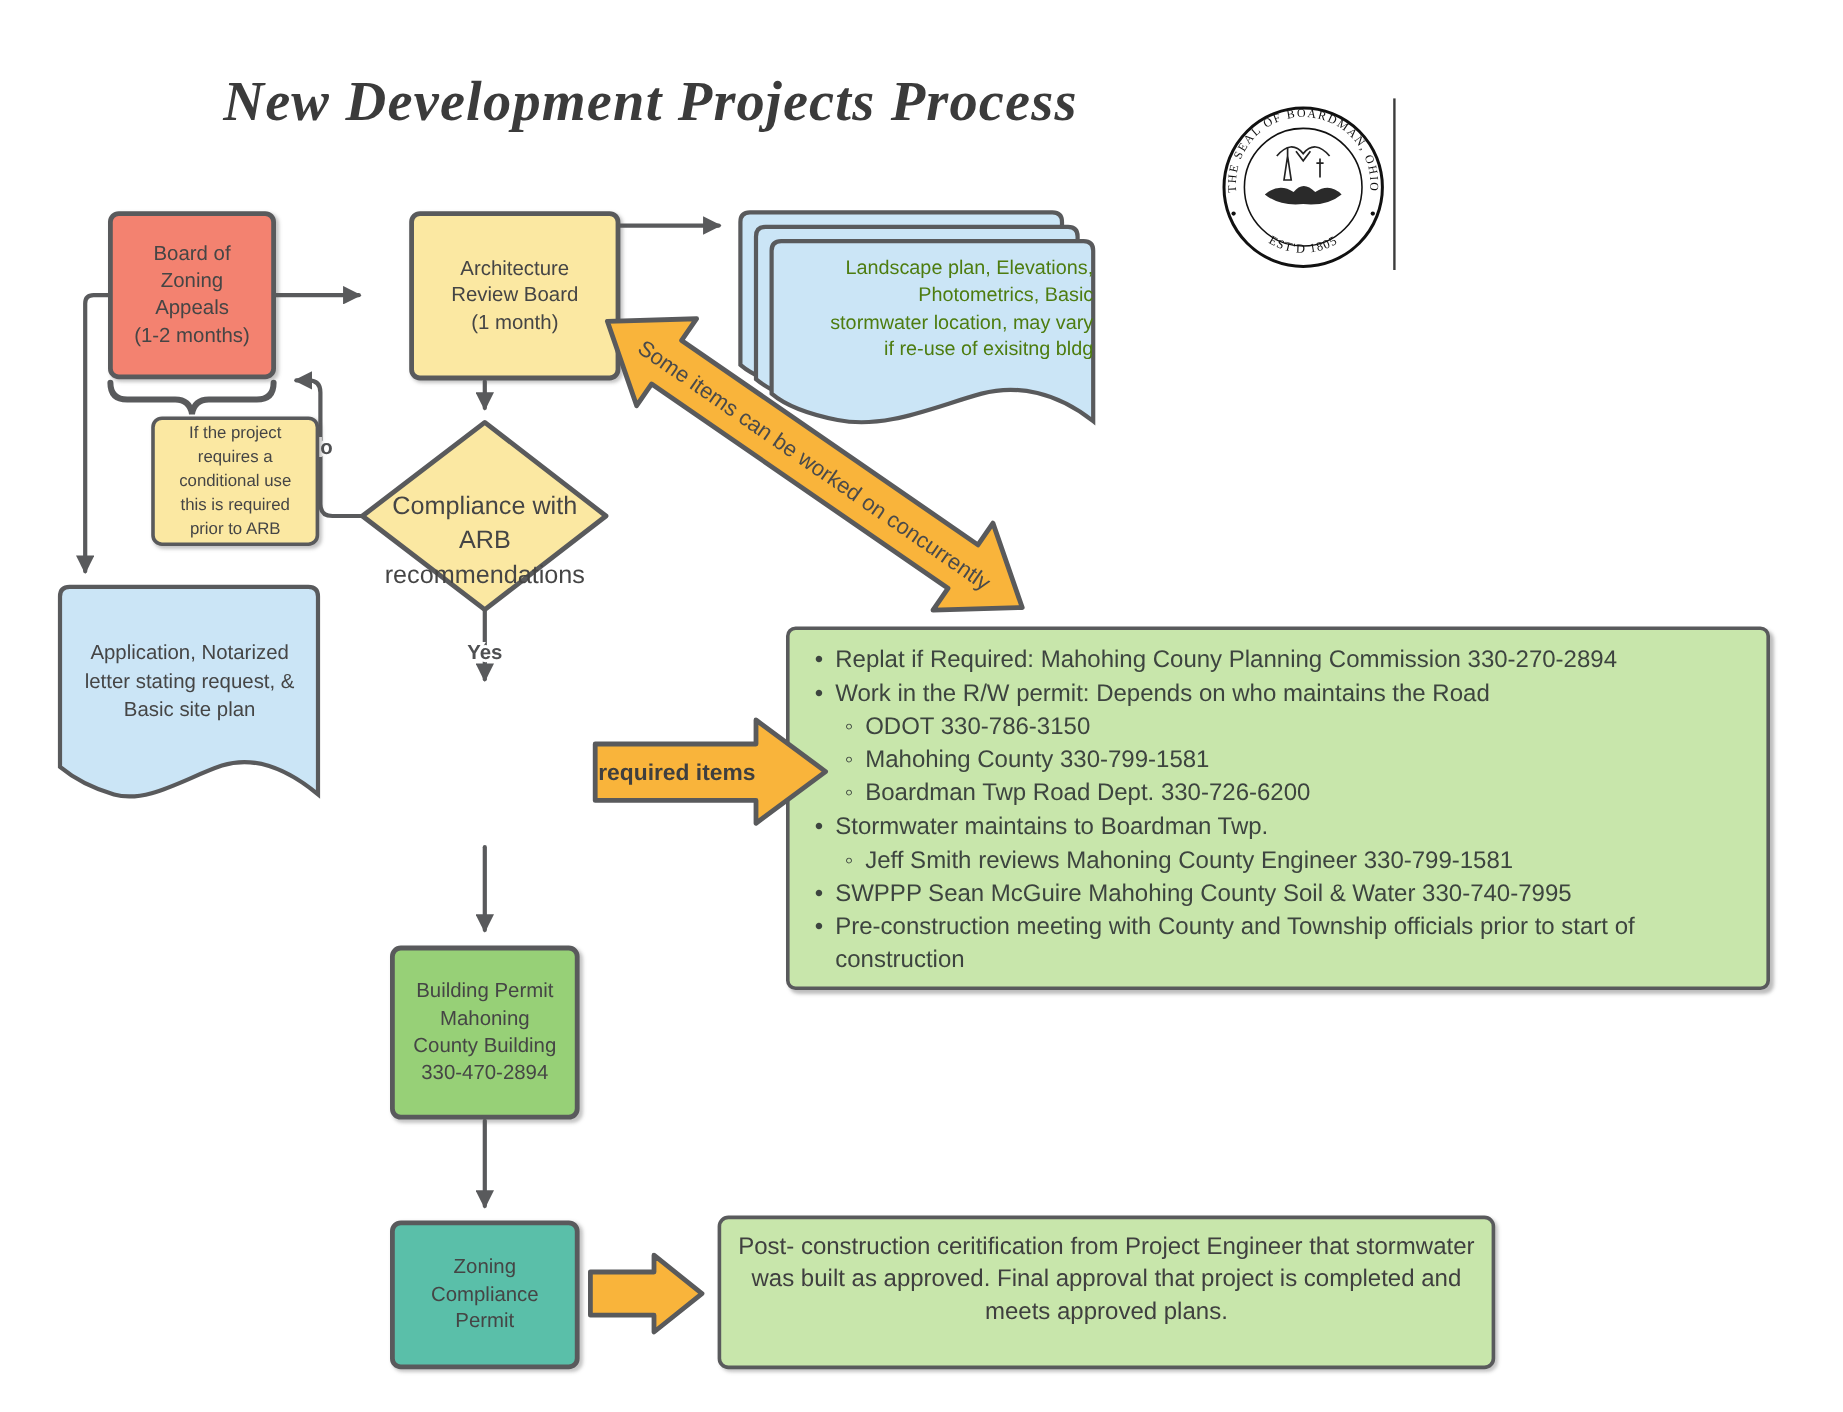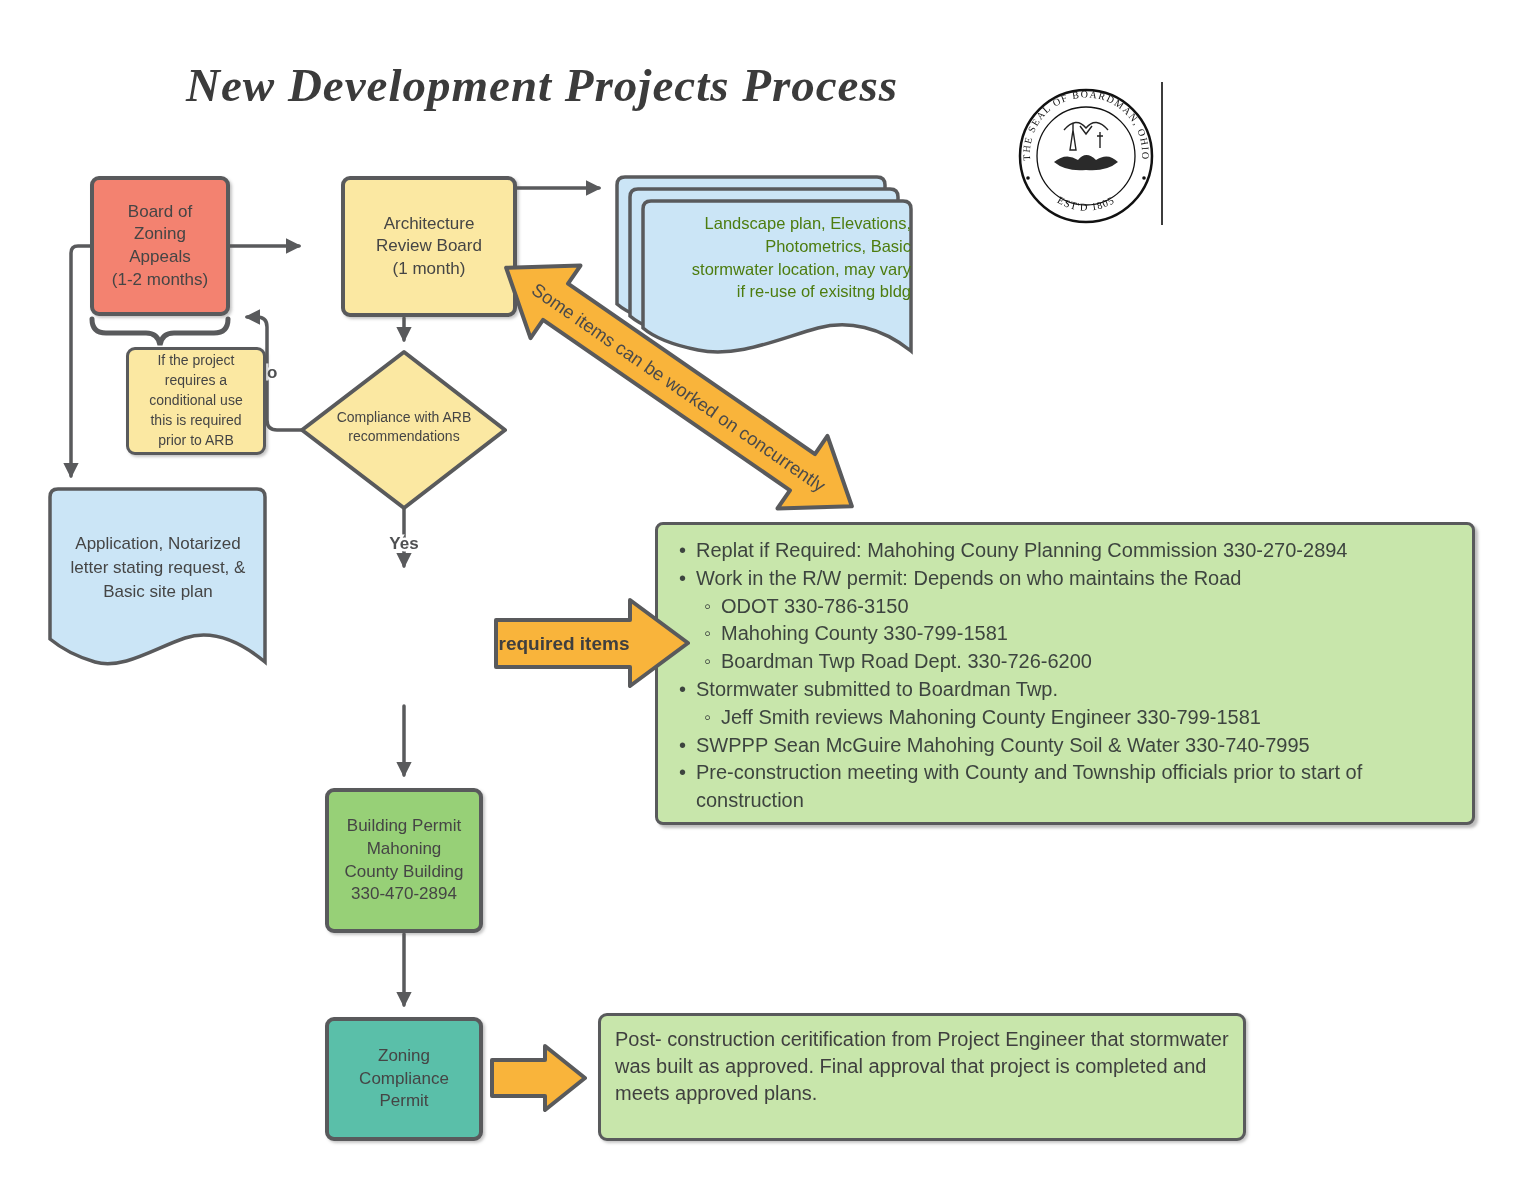--- a/index.html
+++ b/index.html
@@ -19,25 +19,25 @@
         border:4px solid #595a5c;border-radius:9px;line-height:1.33;
         box-shadow:2px 2px 3px rgba(90,90,90,.35);}
   .bza {left:90px; top:176px; width:140px;height:140px;background:#f38270;font-size:17px;}
   .note{left:90px; top:347px; width:140px;height:108px;background:#fbe8a2;font-size:14px;
         border-width:3px;line-height:1.42;margin-left:36px;}
   .arb {left:317px;top:176px; width:176px;height:141px;background:#fbe8a2;font-size:17px;margin-left:24px;}
   .ncz {left:325px;top:583px; width:158px;height:122px;background:#97d077;font-size:17px;}
   .bp  {left:325px;top:788px; width:158px;height:145px;background:#97d077;font-size:17px;}
   .zc  {left:325px;top:1017px;width:158px;height:124px;background:#5abfa9;font-size:17px;}
   .post{left:598px;top:1013px;width:648px;height:128px;background:#c8e6ab;font-size:20px;
-        white-space:normal;text-align:left;align-items:flex-start;justify-content:flex-start;
+        white-space:normal;text-align:center;align-items:flex-start;justify-content:flex-start;
         padding:10px 14px;border-width:3px;line-height:1.35;color:#3f3f3f;}
 
   .diamond-text{position:absolute;z-index:2;left:317px;top:408px;width:174px;
-        text-align:center;font-size:14px;line-height:1.38;white-space:pre-line;color:#454545;}
+        text-align:center;font-size:21px;line-height:1.38;white-space:pre-line;color:#454545;}
   .docs-text{position:absolute;z-index:2;left:659px;top:212px;width:252px;
         font-size:16.5px;line-height:1.38;white-space:pre-line;color:#4d7c0f;text-align:right;}
   .appdoc-text{position:absolute;z-index:2;left:58px;top:532px;width:200px;text-align:center;
         font-size:17px;line-height:1.4;white-space:pre-line;color:#454545;}
 
   .reqbox{position:absolute;z-index:2;left:655px;top:522px;width:820px;height:303px;
         background:#c8e6ab;border:3px solid #595a5c;border-radius:8px;box-sizing:border-box;
         padding:12px 16px 10px 18px;font-size:20px;color:#3d443f;
         box-shadow:3px 3px 3px rgba(90,90,90,.4);}
   ul.req{list-style:none;margin:0;padding:0;}
@@ -166,21 +166,21 @@
         <li class="lvl2">
           <span class="marker">◦</span>
           <span class="txt">Mahohing County 330-799-1581</span>
         </li>
         <li class="lvl2">
           <span class="marker">◦</span>
           <span class="txt">Boardman Twp Road Dept. 330-726-6200</span>
         </li>
         <li class="lvl1">
           <span class="marker">•</span>
-          <span class="txt">Stormwater submitted to Boardman Twp.</span>
+          <span class="txt">Stormwater maintains to Boardman Twp.</span>
         </li>
         <li class="lvl2">
           <span class="marker">◦</span>
           <span class="txt">Jeff Smith reviews Mahoning County Engineer 330-799-1581</span>
         </li>
         <li class="lvl1">
           <span class="marker">•</span>
           <span class="txt">SWPPP Sean McGuire Mahohing County Soil &amp; Water 330-740-7995</span>
         </li>
         <li class="lvl1">

